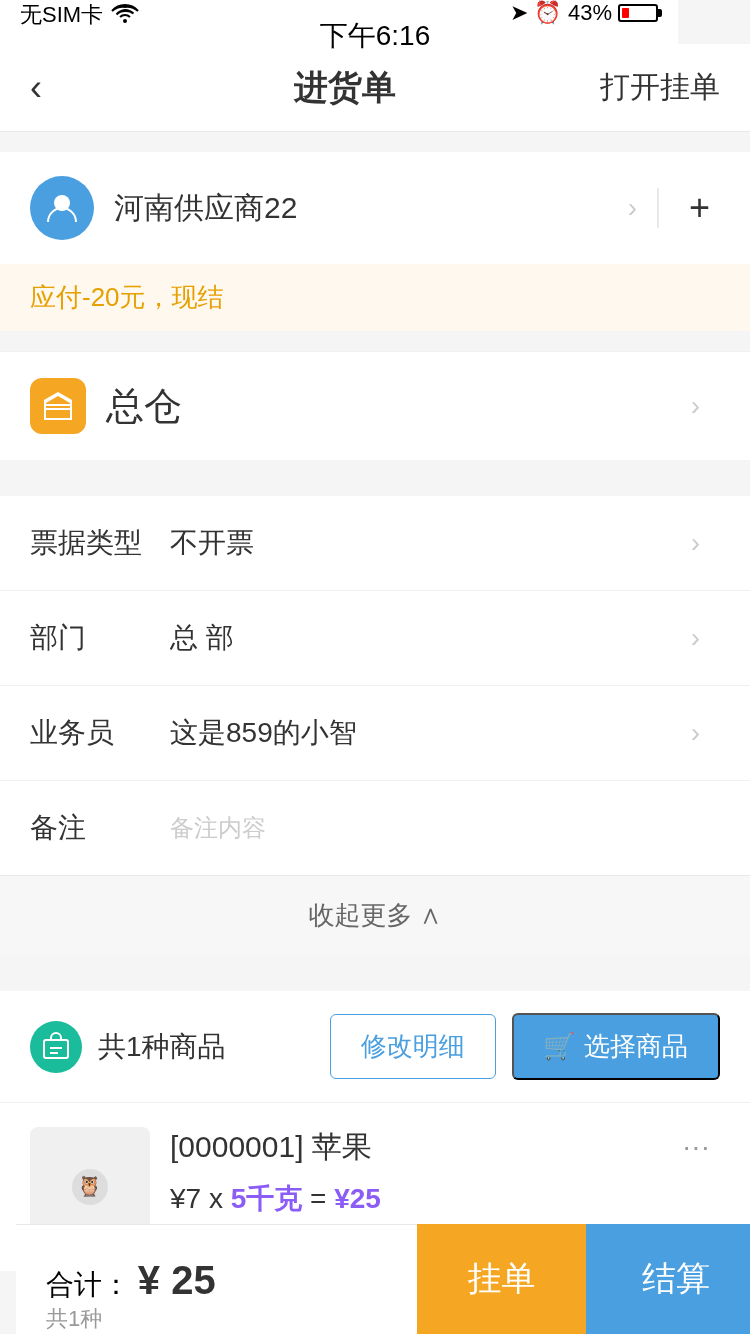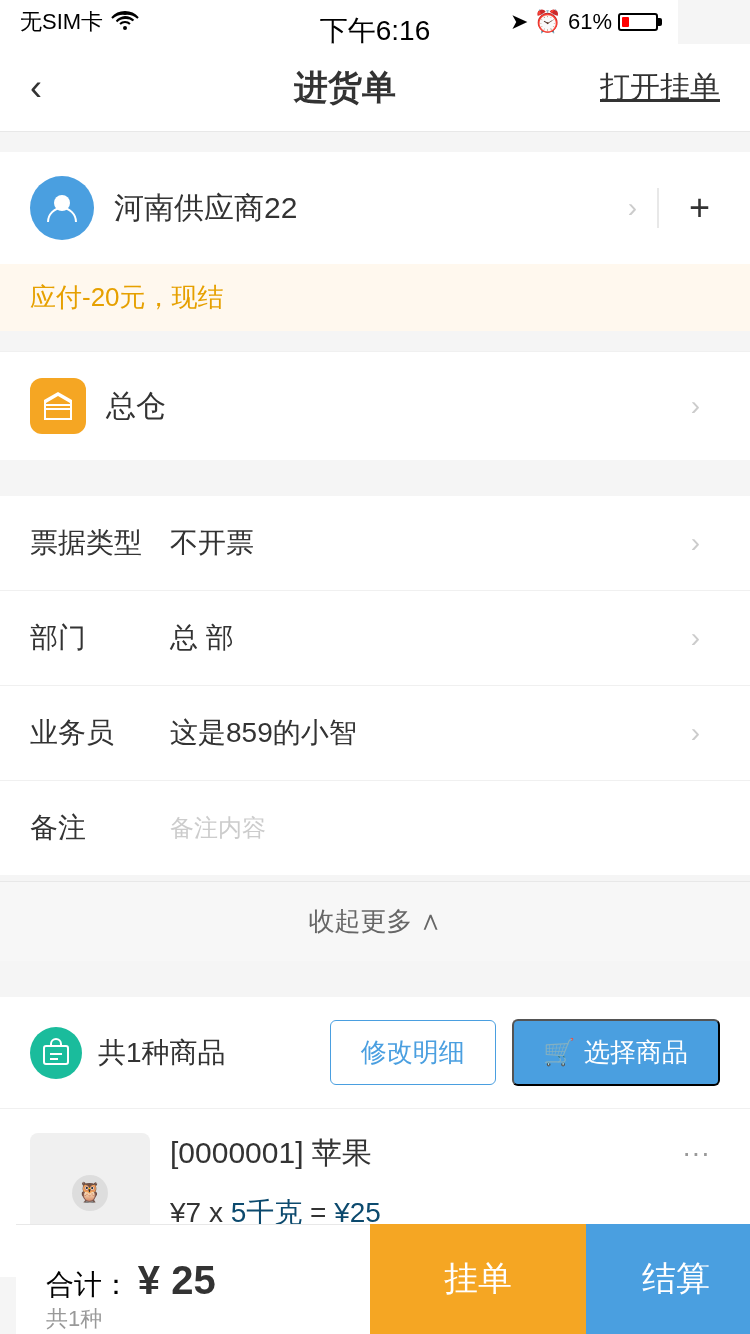--- a/index.html
+++ b/index.html
@@ -12,21 +12,21 @@
       overflow-x: hidden;
       font-size: 28px;
     }
 
     
     .status-bar {
       width: 678px;
       height: 44px;
       background: #fff;
       display: flex;
-      align-items: center;
+      align-items: flex-start;
       justify-content: space-between;
       padding: 0 20px;
       font-size: 24px;
       color: #000;
     }
     .status-left { display: flex; align-items: center; gap: 8px; }
     .status-center { font-size: 28px; font-weight: 500; position: absolute; left: 50%; transform: translateX(-50%); margin-top: 17px; }
     .status-right { display: flex; align-items: center; gap: 6px; font-size: 22px; }
     .battery-icon { width: 40px; height: 18px; border: 2px solid #000; border-radius: 3px; position: relative; display: inline-flex; align-items: center; }
     .battery-fill { width: 20%; height: 10px; background: red; margin: 2px; border-radius: 1px; }
@@ -38,21 +38,21 @@
       height: 88px;
       background: #fff;
       display: flex;
       align-items: center;
       justify-content: space-between;
       padding: 0 30px;
       border-bottom: 1px solid #e8e8e8;
     }
     .nav-back { font-size: 36px; color: #333; width: 60px; }
     .nav-title { font-size: 34px; font-weight: 600; color: #333; }
-    .nav-action { font-size: 30px; color: #333; text-decoration: underline; }
+    .nav-action { font-size: 30px; color: #333; }
 
     
     .section-spacer {
       height: 20px;
       background: #f5f5f5;
     }
 
     
     .card-section {
       background: #a21caf;
@@ -103,21 +103,21 @@
       width: 56px;
       height: 56px;
       border-radius: 12px;
       background: #f5a623;
       display: flex;
       align-items: center;
       justify-content: center;
       margin-right: 20px;
       flex-shrink: 0;
     }
-    .warehouse-name { flex: 1; font-size: 30px; color: #333; }
+    .warehouse-name { flex: 1; font-size: 38px; color: #333; }
 
     
     .form-section {
       background: #fff;
       margin-top: 16px;
     }
     .form-row {
       display: flex;
       align-items: center;
       padding: 28px 30px;
@@ -142,21 +142,21 @@
     }
 
     
     .collapse-more {
       background: #f7f7f7;
       padding: 22px 30px;
       text-align: center;
       font-size: 26px;
       color: #666;
       border-top: 1px solid #e8e8e8;
-      margin-top: 6px;
+      margin-top: 0;
     }
 
     
     .products-section {
       background: #fff;
       margin-top: 16px;
     }
     .products-header {
       display: flex;
       align-items: center;
@@ -216,28 +216,29 @@
       justify-content: center;
       margin-right: 20px;
       flex-shrink: 0;
     }
     .product-info {
       flex: 1;
     }
     .product-name {
       font-size: 30px;
       color: #333;
-      margin-bottom: 20px;
+      margin-bottom: 12px;
     }
     .product-price-line {
       font-size: 28px;
       color: #333;
     }
     .product-price-highlight {
-      color: #0c4a6e;
+      color: #8b5cf6;
+      font-weight: bold;
     }
     .product-more-btn {
       color: #999;
       font-size: 28px;
       padding: 4px 10px;
     }
 
     
     .bottom-spacer {
       height: 20px;
@@ -263,21 +264,21 @@
     .footer-total-amount {
       font-size: 40px;
       font-weight: 600;
       color: #333;
     }
     .footer-total-count {
       font-size: 22px;
       color: #999;
     }
     .footer-btn-hang {
-      width: 216px;
+      width: 169px;
       height: 110px;
       background: #f5a623;
       display: flex;
       align-items: center;
       justify-content: center;
       font-size: 34px;
       color: #fff;
       font-weight: 500;
     }
     .footer-btn-checkout {
@@ -301,21 +302,21 @@
     <span>
       <svg width="28" height="20" viewBox="0 0 28 20">
           <path d="M14 16a2 2 0 1 1 0 4 2 2 0 0 1 0-4zm0-5a8 8 0 0 1 5.66 2.34l-1.42 1.42A6 6 0 0 0 14 13a6 6 0 0 0-4.24 1.76L8.34 13.34A8 8 0 0 1 14 11zm0-5A13 13 0 0 1 23.19 9.8l-1.42 1.42A11 11 0 0 0 14 9a11 11 0 0 0-7.77 3.22L4.81 10.8A13 13 0 0 1 14 6zm0-5A18 18 0 0 1 27.73 7.27l-1.42 1.42A16 16 0 0 0 14 5 16 16 0 0 0 1.69 8.69L.27 7.27A18 18 0 0 1 14 1z" fill="#000"></path>
         </svg>
     </span>
   </div>
   <span class="status-center">下午6:16</span>
   <div class="status-right">
     <span>➤</span>
     <span>⏰</span>
-    <span>61%</span>
+    <span>43%</span>
     <span class="battery-icon">
       <span class="battery-fill"></span>
       <span class="battery-tip"></span>
     </span>
   </div>
 </div>
 
 <div class="nav-bar">
   <span class="nav-back">‹</span>
   <span class="nav-title">进货单</span>

